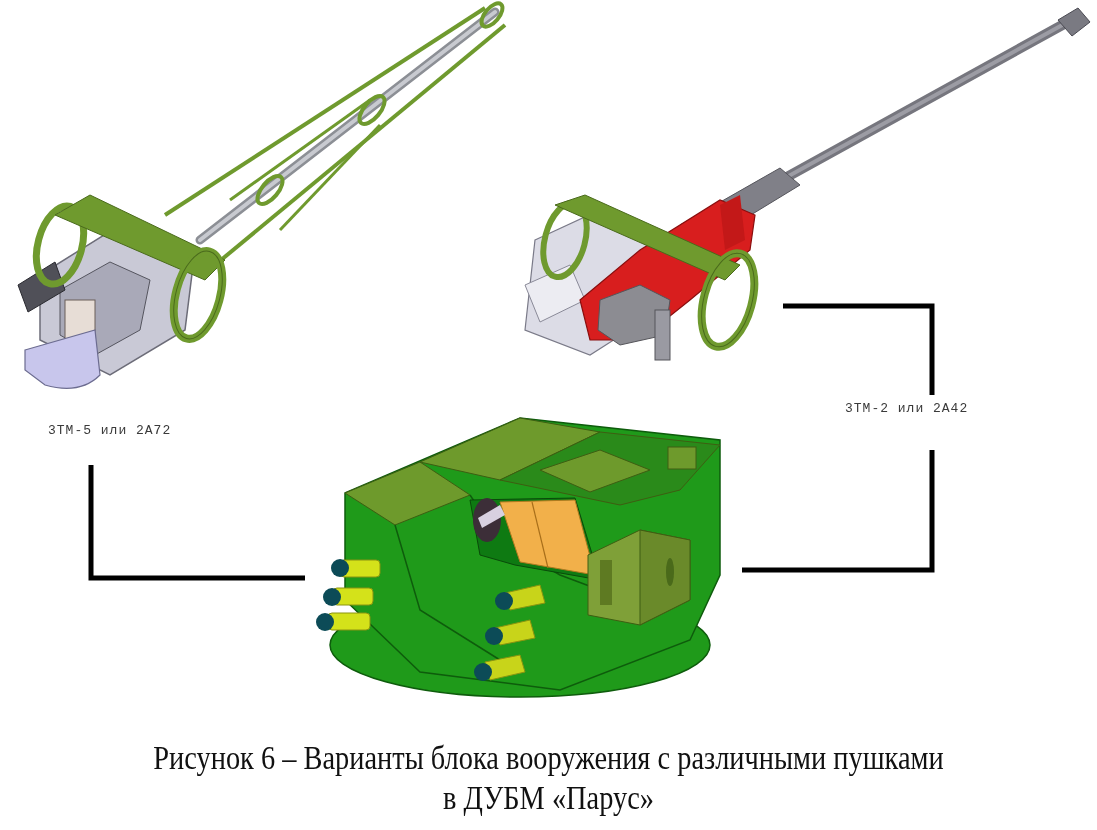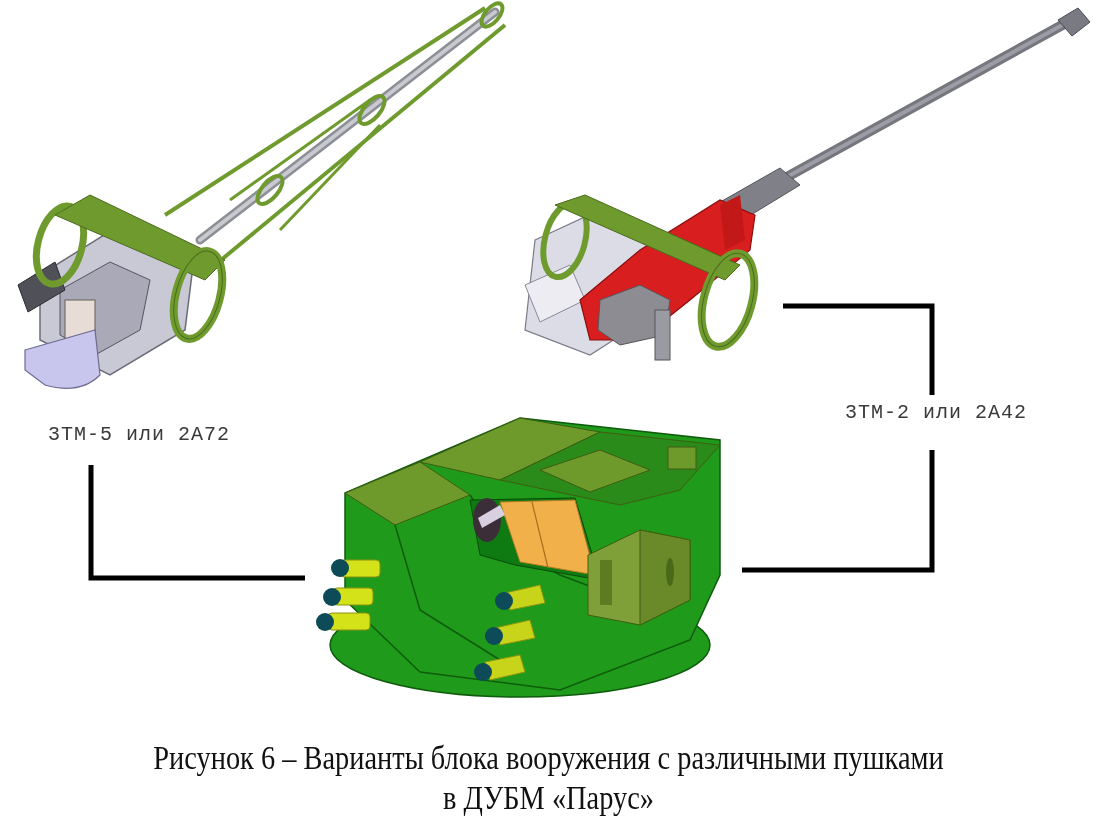--- a/index.html
+++ b/index.html
@@ -2,21 +2,21 @@
 <html><head>
 <meta charset="utf-8">
 <style>
   html, body { margin: 0; padding: 0; background: #ffffff; }
   body { width: 1097px; height: 830px; position: relative; overflow: hidden; font-family: "Liberation Serif", serif; }
   .figure { position: absolute; left: 0; top: 0; width: 1097px; height: 830px; }
   .art { position: absolute; left: 0; top: 0; }
   .label {
     position: absolute;
     font-family: "Liberation Mono", "DejaVu Sans Mono", monospace;
-    font-size: 20px;
+    font-size: 13px;
     color: #3a3a3a;
     letter-spacing: 1px;
     white-space: nowrap;
   }
   .label-left { left: 48px; top: 423px; }
   .label-right { left: 845px; top: 401px; }
   .caption {
     position: absolute;
     left: 0; top: 738px;
     width: 1097px;

